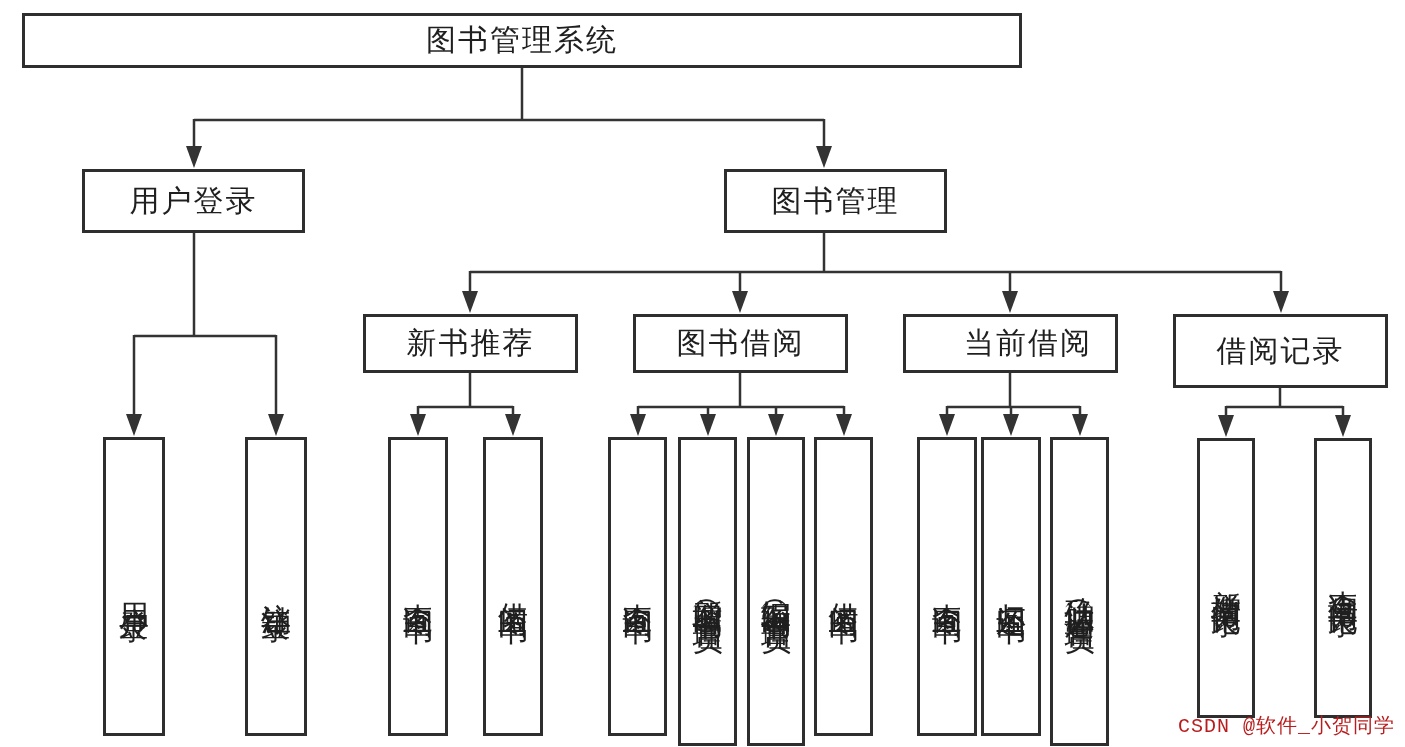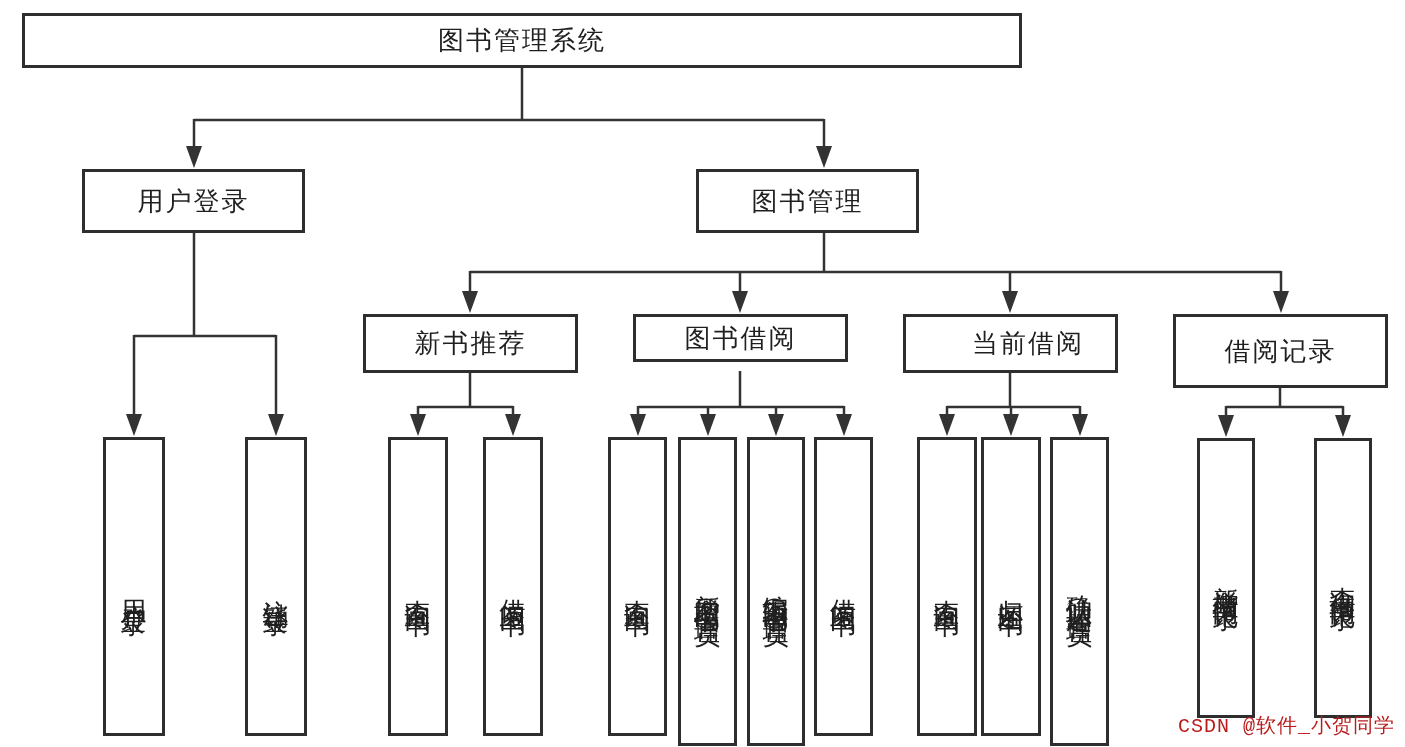--- a/index.html
+++ b/index.html
@@ -14,21 +14,21 @@
     position:absolute;left:0;top:0;width:1405px;height:747px;z-index:1;
   }
   .box{
     position:absolute;
     box-sizing:border-box;
     background:#ffffff;
     border:3px solid #2e2e2e;
     display:flex;align-items:center;justify-content:center;
     color:#1f1f1f;
     z-index:2;
-    font-size:26px;
+    font-size:30px;
     letter-spacing:2px;
     white-space:nowrap;
   }
   .vbox span{
     writing-mode:vertical-rl;
     text-orientation:mixed;
     letter-spacing:4px;
     line-height:1;
   }
   .watermark{
@@ -116,28 +116,28 @@
     </g>
   </svg>
 
   <div class="box" style="left:22px;top:13px;width:1000px;height:55px;">
     <span>图书管理系统</span>
   </div>
 
   <div class="box" style="left:82px;top:169px;width:223px;height:64px;">
     <span>用户登录</span>
   </div>
-  <div class="box" style="left:696px;top:169px;width:223px;height:64px;">
+  <div class="box" style="left:724px;top:169px;width:223px;height:64px;">
     <span>图书管理</span>
   </div>
 
   <div class="box" style="left:363px;top:314px;width:215px;height:59px;">
     <span>新书推荐</span>
   </div>
-  <div class="box" style="left:633px;top:314px;width:215px;height:48px;">
+  <div class="box" style="left:633px;top:314px;width:215px;height:59px;">
     <span>图书借阅</span>
   </div>
   <div class="box" style="left:903px;top:314px;width:215px;height:59px;padding-left:35px;">
     <span>当前借阅</span>
   </div>
   <div class="box" style="left:1173px;top:314px;width:215px;height:74px;">
     <span>借阅记录</span>
   </div>
 
   <div class="box vbox" style="left:103px;top:437px;width:62px;height:299px;">

